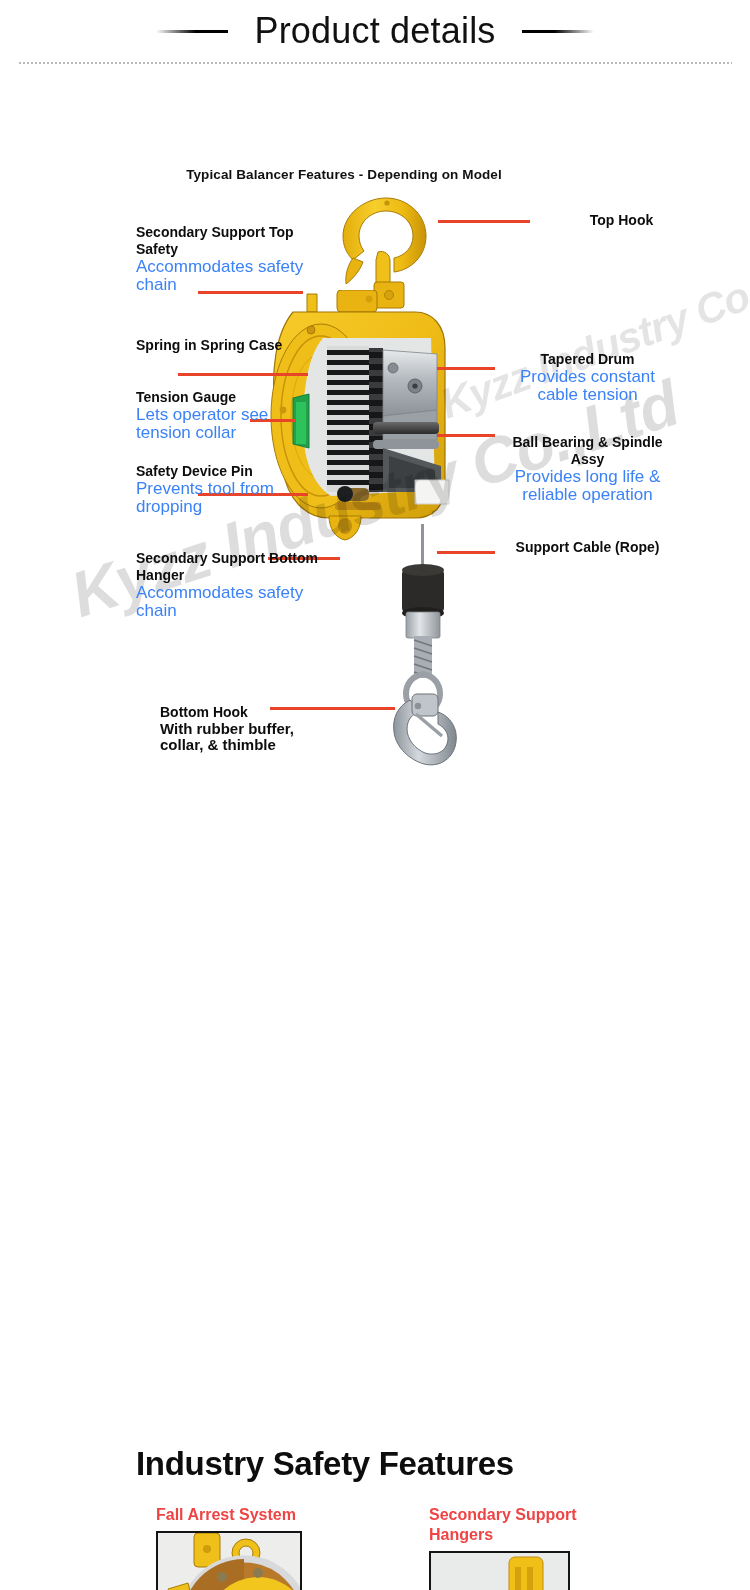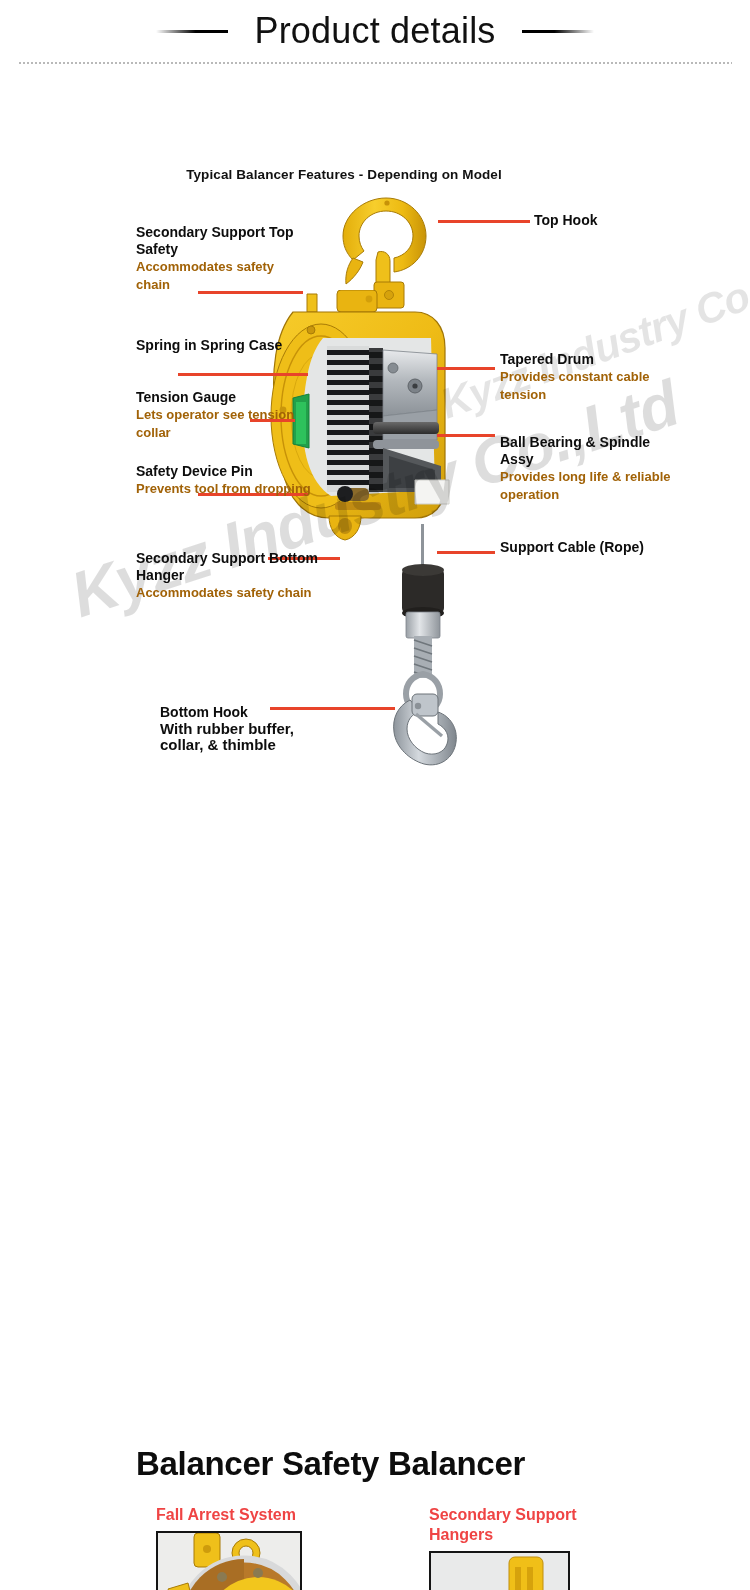--- a/index.html
+++ b/index.html
@@ -22,23 +22,23 @@
     background-image: radial-gradient(circle, #b9b9b9 0 0.8px, transparent 1px);
     background-size:4px 2px; background-repeat:repeat-x; }
 
   
   .diagram { position:relative; width:688px; height:655px; }
   .diag-cap { position:absolute; left:0; right:0; top:105px; text-align:center;
     font-size:13.5px; font-weight:700; color:#111; letter-spacing:.1px; }
 
   .callout { position:absolute; width:175px; }
   .callout .cl-t { font-size:14px; font-weight:700; line-height:17px; color:#0d0d0d; }
-  .callout .cl-d { font-size:13px; font-weight:700; line-height:18px; color:#a16207; }
+  .callout .cl-d { font-size:17px; font-weight:400; line-height:18px; color:#3b82f6; }
   .callout.bold .cl-d { font-weight:700; color:#0d0d0d; font-size:15px; line-height:16px; }
-  .callout.right { text-align:left; }
+  .callout.right { text-align:center; }
 
   .lead { position:absolute; height:3px; background:#E8442A; }
 
   
   .art { position:absolute; }
   .hook-top { left:332px; top:130px; width:108px; height:118px; }
   .body-unit { left:265px; top:228px; width:200px; height:262px; }
   .cable-asm { left:372px; top:462px; width:104px; height:248px; }
 
   .wm { position:absolute; font-style:italic; font-weight:700; color:#000;
@@ -284,21 +284,21 @@
       <div class="cl-d">Provides long life &amp; reliable operation</div>
     </div>
 
     <div class="callout right" style="left:500px; top:477px;">
       <div class="cl-t">Support Cable (Rope)</div>
     </div>
   </div>
 
   <div class="safety">
 
-    <div class="safety-h">Balancer Safety Balancer</div>
+    <div class="safety-h">Industry Safety Features</div>
 
     <div class="feat" style="left:156px; top:788px; width:150px;">
       <div class="feat-t">Fall Arrest System</div>
       <div class="thumb" style="width:146px; height:128px; margin-top:6px;">
         <svg viewBox="0 0 146 128" width="146" height="128">
           <rect width="146" height="128" fill="#EDEDEB"></rect>
           <rect x="36" y="0" width="26" height="34" rx="4" fill="#EFC01A" stroke="#A87B06"></rect>
           <circle cx="49" cy="16" r="4" fill="#CE9C0C"></circle>
           <path d="M88 6 a14 14 0 1 1 0 28 a14 14 0 1 1 0 -28 Z M88 13 a7 7 0 1 0 0 14 a7 7 0 1 0 0 -14 Z" fill="#EFC01A" stroke="#A87B06"></path>
           <circle cx="86" cy="88" r="62" fill="#B8792A"></circle>

